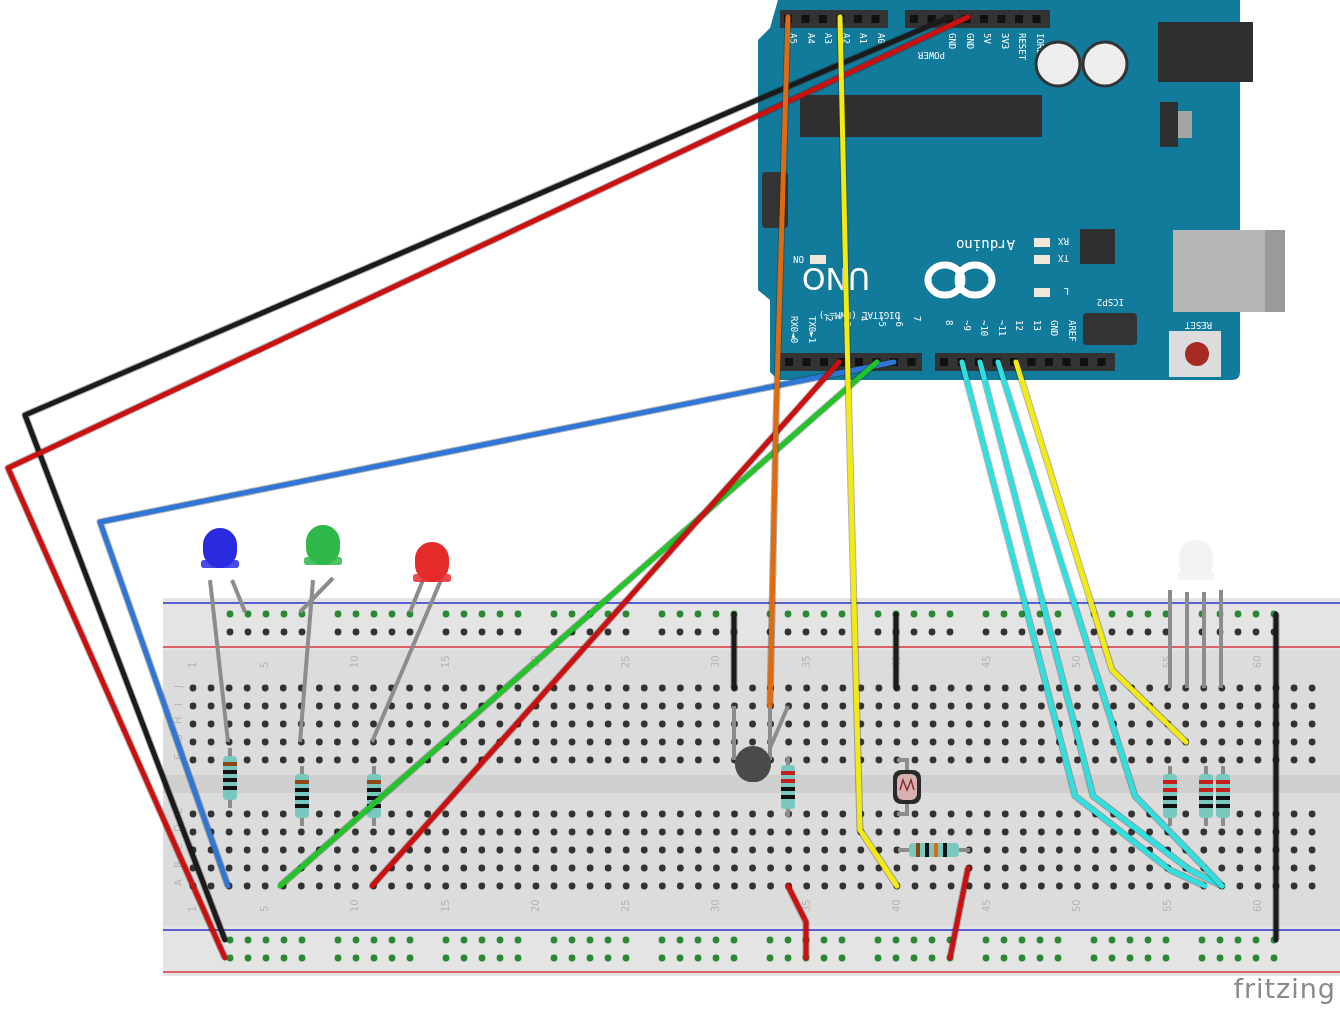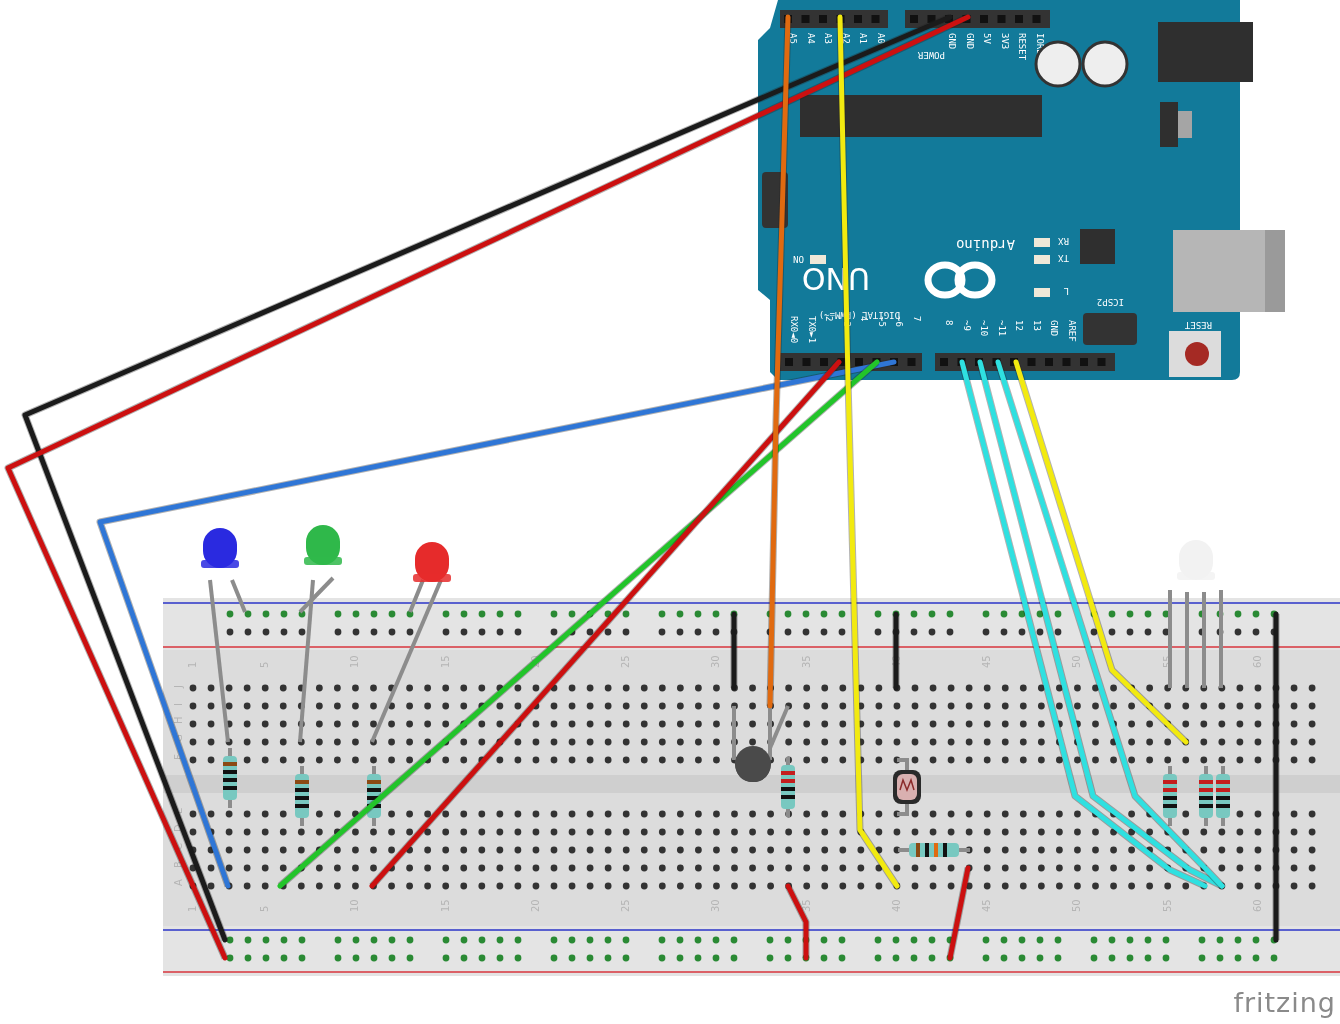--- a/index.html
+++ b/index.html
@@ -1,18 +1,18 @@
 <!DOCTYPE html>
 <html><head>
 <meta charset="utf-8">
 <style>
   html, body { margin:0; padding:0; background:#ffffff; }
   body { width:1340px; height:1024px; position:relative; overflow:hidden; font-family:"DejaVu Sans Mono", monospace; }
   #stage { position:absolute; left:0; top:0; width:1340px; height:1024px; }
-  .brand { position:absolute; right:4px; bottom:6px; font-family:"DejaVu Sans", sans-serif; font-size:27px; color:#8a8a8a; letter-spacing:1px; }
+  .brand { position:absolute; right:4px; bottom:20px; font-family:"DejaVu Sans", sans-serif; font-size:27px; color:#8a8a8a; letter-spacing:1px; }
   .lbl { font-family:"DejaVu Sans Mono", monospace; fill:#ffffff; font-size:9px; }
   .bblbl { font-family:"DejaVu Sans", sans-serif; fill:#b5b5b5; font-size:10px; }
 </style>
 </head>
 <body>
 
 <svg id="stage" width="1340" height="1024" viewBox="0 0 1340 1024" xmlns="http://www.w3.org/2000/svg">
 
   <g>
     <rect x="163" y="598" width="1177" height="378" fill="#dcdcdc"></rect>

